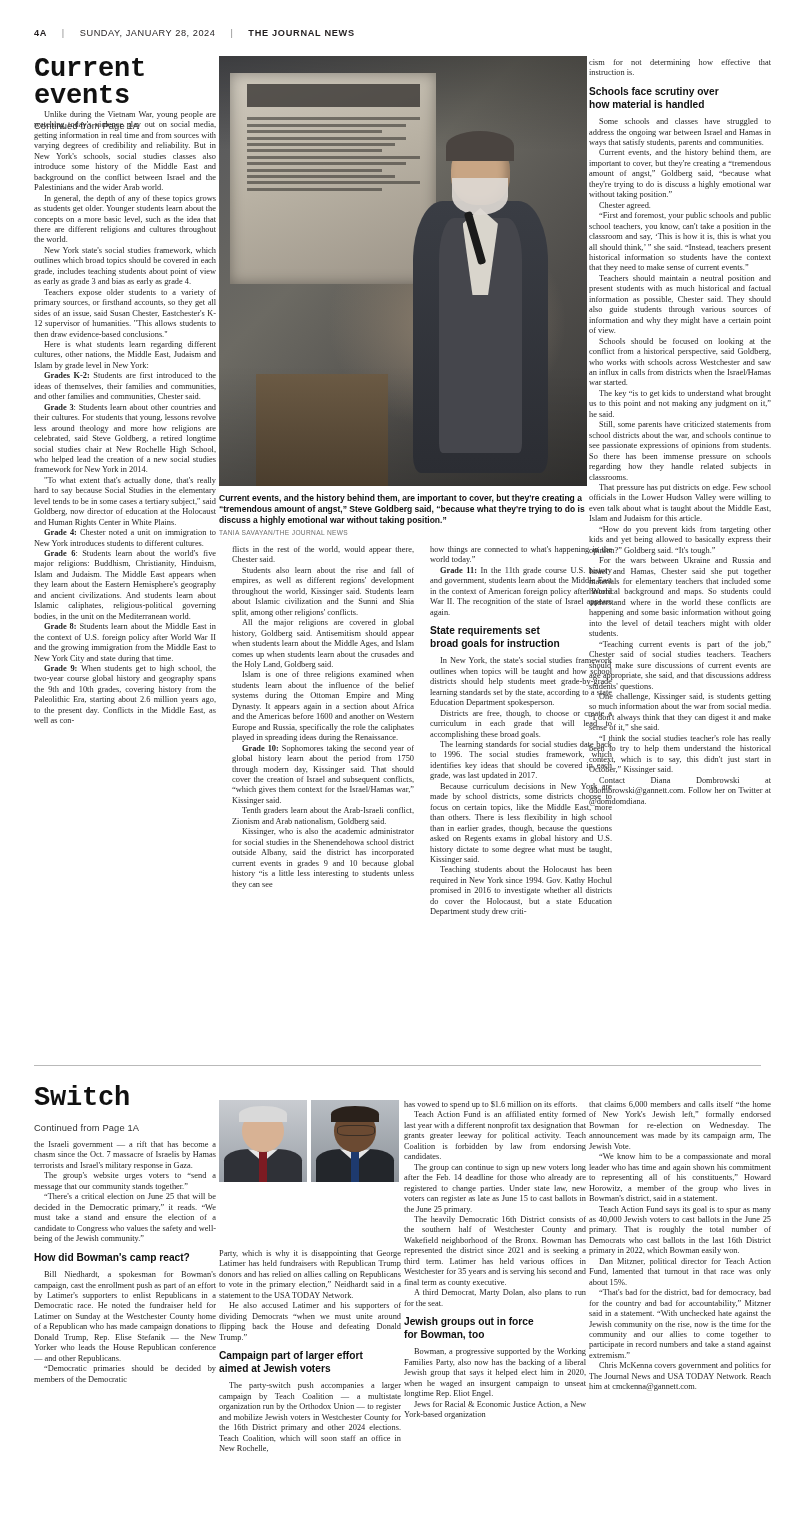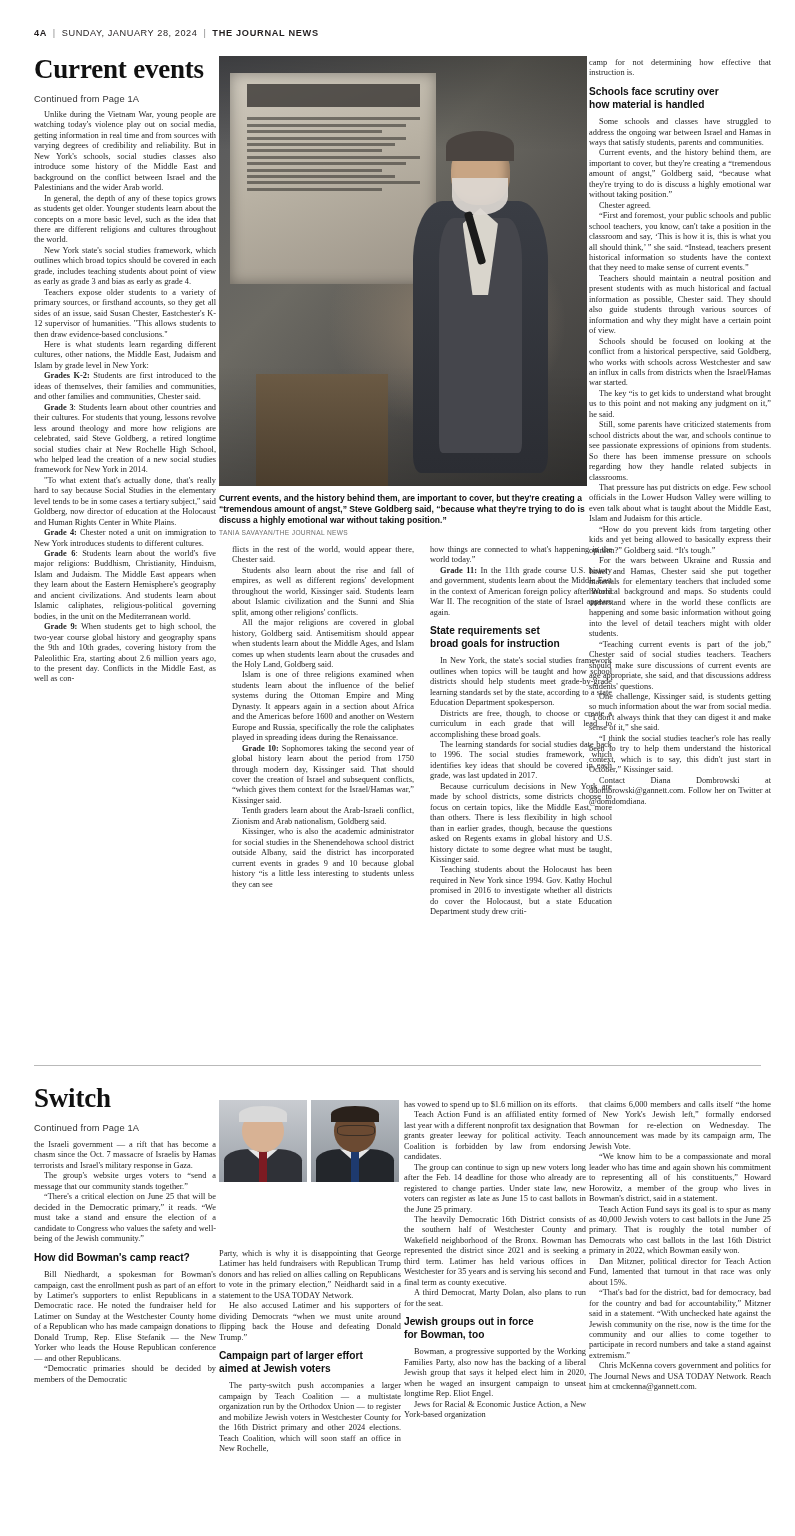--- a/index.html
+++ b/index.html
@@ -9,29 +9,29 @@
     color:#1a1a1a;
     -webkit-font-smoothing:antialiased;
   }
   .page{position:relative;width:795px;height:1536px;padding:0;box-sizing:border-box;}
 
   
   .masthead{
     position:absolute;left:34px;top:28px;width:727px;
     font-family:"Liberation Sans", sans-serif;
     font-size:9.2px;letter-spacing:.55px;color:#231f20;
-    display:flex;align-items:baseline;gap:6px;
+    display:flex;align-items:baseline;gap:15px;
   }
   .masthead .folio{font-weight:700;}
   .masthead .sep{color:#8a8a8a;font-weight:400;}
   .masthead .pub{font-weight:700;letter-spacing:.7px;}
 
   
   .headline{
-    font-family:Liberation Serif, serif;
+    font-family:Liberation Mono, monospace;
     font-weight:700;font-size:27px;line-height:1;letter-spacing:-.2px;color:#111;
   }
   .continued{
     font-family:"Liberation Sans", sans-serif;
     font-size:9.3px;color:#333;letter-spacing:.15px;
   }
   .hrule{border:0;border-top:1px solid #b9b9b9;margin:0;}
 
   
   .col{position:absolute;box-sizing:border-box;}
@@ -206,20 +206,21 @@
     <p>Unlike during the Vietnam War, young people are watching today's violence play out on social media, getting information in real time and from sources with varying degrees of credibility and reliability. But in New York's schools, social studies classes also introduce some history of the Middle East and background on the conflict between Israel and the Palestinians and the wider Arab world.</p>
     <p>In general, the depth of any of these topics grows as students get older. Younger students learn about the concepts on a more basic level, such as the idea that there are different religions and cultures throughout the world.</p>
     <p>New York state's social studies framework, which outlines which broad topics should be covered in each grade, includes teaching students about point of view as early as grade 3 and bias as early as grade 4.</p>
     <p>Teachers expose older students to a variety of primary sources, or firsthand accounts, so they get all sides of an issue, said Susan Chester, Eastchester's K-12 supervisor of humanities. "This allows students to then draw evidence-based conclusions."</p>
     <p>Here is what students learn regarding different cultures, other nations, the Middle East, Judaism and Islam by grade level in New York:</p>
     <p><b>Grades K-2:</b><span> Students are first introduced to the ideas of themselves, their families and communities, and other families and communities, Chester said.</span></p>
     <p><b>Grade 3</b><span>: Students learn about other countries and their cultures. For students that young, lessons revolve less around theology and more how religions are celebrated, said Steve Goldberg, a retired longtime social studies chair at New Rochelle High School, who helped lead the creation of a new social studies framework for New York in 2014.</span></p>
     <p>"To what extent that's actually done, that's really hard to say because Social Studies in the elementary level tends to be in some cases a tertiary subject," said Goldberg, now director of education at the Holocaust and Human Rights Center in White Plains.</p>
     <p><b>Grade 4:</b><span> Chester noted a unit on immigration to New York introduces students to different cultures.</span></p>
     <p><b>Grade 6</b><span>: Students learn about the world's five major religions: Buddhism, Christianity, Hinduism, Islam and Judaism. The Middle East appears when they learn about the Eastern Hemisphere's geography and ancient civilizations. And students learn about Islamic caliphates, religious-political governing bodies, in the unit on the Mediterranean world.</span></p>
+    <p><b>Grade 8:</b><span> Students learn about the Middle East in the context of U.S. foreign policy after World War II and the growing immigration from the Middle East to New York City and state during that time.</span></p>
     <p><b>Grade 9:</b><span> When students get to high school, the two-year course global history and geography spans the 9th and 10th grades, covering history from the Paleolithic Era, starting about 2.6 million years ago, to the present day. Conflicts in the Middle East, as well as con-</span></p>
   </div>
 
   <div class="col body-txt" style="left:219px;top:545px;width:182px;margin-left:13px;">
     <p class="noindent">flicts in the rest of the world, would appear there, Chester said.</p>
     <p>Students also learn about the rise and fall of empires, as well as different regions' development throughout the world, Kissinger said. Students learn about Islamic civilization and the Sunni and Shia split, among other religions' conflicts.</p>
     <p>All the major religions are covered in global history, Goldberg said. Antisemitism should appear when students learn about the Middle Ages, and Islam comes up when students learn about the crusades and the Holy Land, Goldberg said.</p>
     <p>Islam is one of three religions examined when students learn about the influence of the belief systems during the Ottoman Empire and Ming Dynasty. It appears again in a section about Africa and the Americas before 1600 and another on Western Europe and Russia, specifically the role the caliphates played in spreading ideas during the Renaissance.</p>
     <p><b>Grade 10:</b><span> Sophomores taking the second year of global history learn about the period from 1750 through modern day, Kissinger said. That should cover the creation of Israel and subsequent conflicts, “which gives them context for the Israel/Hamas war,” Kissinger said.</span></p>
     <p>Tenth graders learn about the Arab-Israeli conflict, Zionism and Arab nationalism, Goldberg said.</p>
@@ -234,21 +235,21 @@
       <div>broad goals for instruction</div>
     </div>
     <p>In New York, the state's social studies framework outlines when topics will be taught and how school districts should help students meet grade-by-grade learning standards set by the state, according to a state Education Department spokesperson.</p>
     <p>Districts are free, though, to choose or create a curriculum in each grade that will lead to accomplishing these broad goals.</p>
     <p>The learning standards for social studies date back to 1996. The social studies framework, which identifies key ideas that should be covered in each grade, was last updated in 2017.</p>
     <p>Because curriculum decisions in New York are made by school districts, some districts choose to focus on certain topics, like the Middle East, more than others. There is less flexibility in high school than in earlier grades, though, because the questions asked on Regents exams in global history and U.S. history dictate to some degree what must be taught, Kissinger said.</p>
     <p>Teaching students about the Holocaust has been required in New York since 1994. Gov. Kathy Hochul promised in 2016 to investigate whether all districts do cover the Holocaust, but a state Education Department study drew criti-</p>
   </div>
 
   <div class="col body-txt" style="left:589px;top:58px;width:182px;">
-    <p class="noindent">camp for not determining how effective that instruction is.</p>
+    <p class="noindent">cism for not determining how effective that instruction is.</p>
     <div class="subhead">
       <div>Schools face scrutiny over</div>
       <div>how material is handled</div>
     </div>
     <p>Some schools and classes have struggled to address the ongoing war between Israel and Hamas in ways that satisfy students, parents and communities.</p>
     <p>Current events, and the history behind them, are important to cover, but they're creating a “tremendous amount of angst,” Goldberg said, “because what they're trying to do is discuss a highly emotional war without taking position.”</p>
     <p>Chester agreed.</p>
     <p>“First and foremost, your public schools and public school teachers, you know, can't take a position in the classroom and say, ‘This is how it is, this is what you all should think,’ ” she said. “Instead, teachers present historical information so students have the context that they need to make sense of current events.”</p>
     <p>Teachers should maintain a neutral position and present students with as much historical and factual information as possible, Chester said. They should also guide students through various sources of information and why they might have a certain point of view.</p>
     <p>Schools should be focused on looking at the conflict from a historical perspective, said Goldberg, who works with schools across Westchester and saw an influx in calls from districts when the Israel/Hamas war started.</p>

